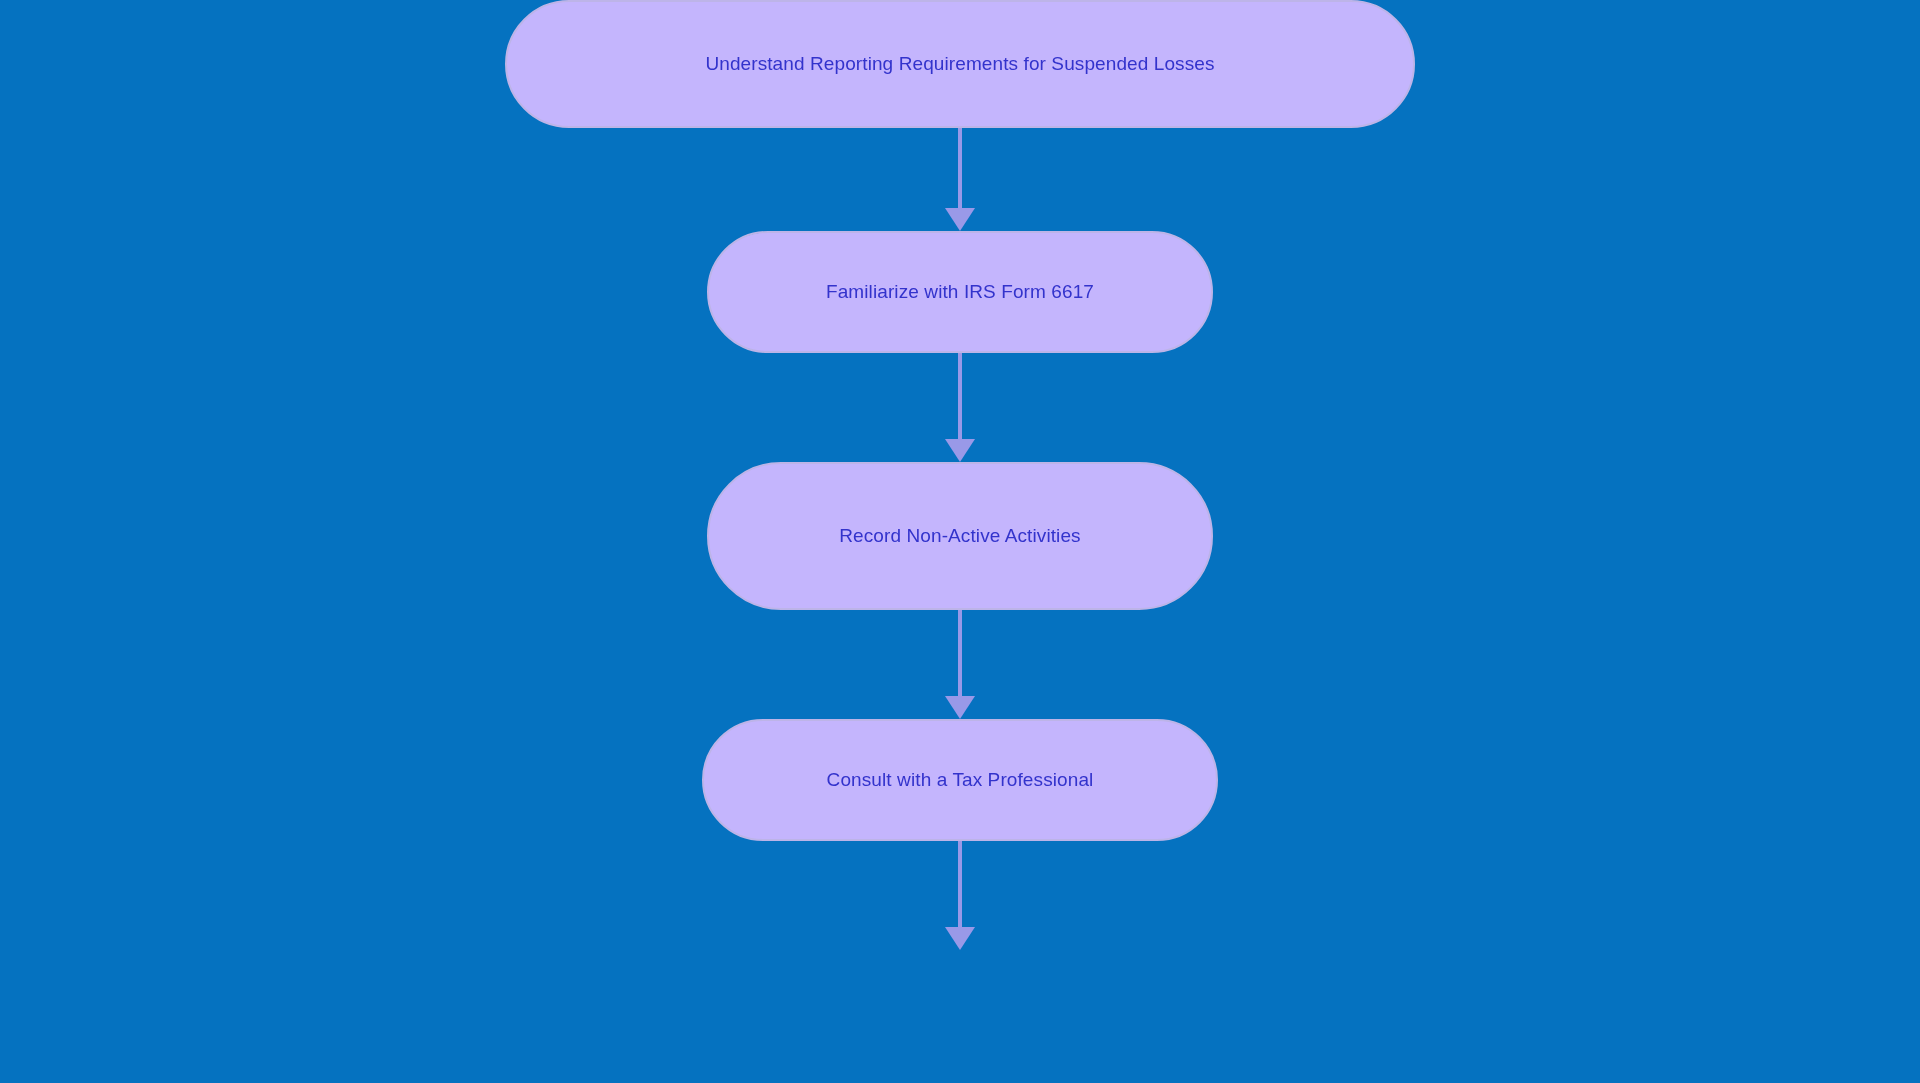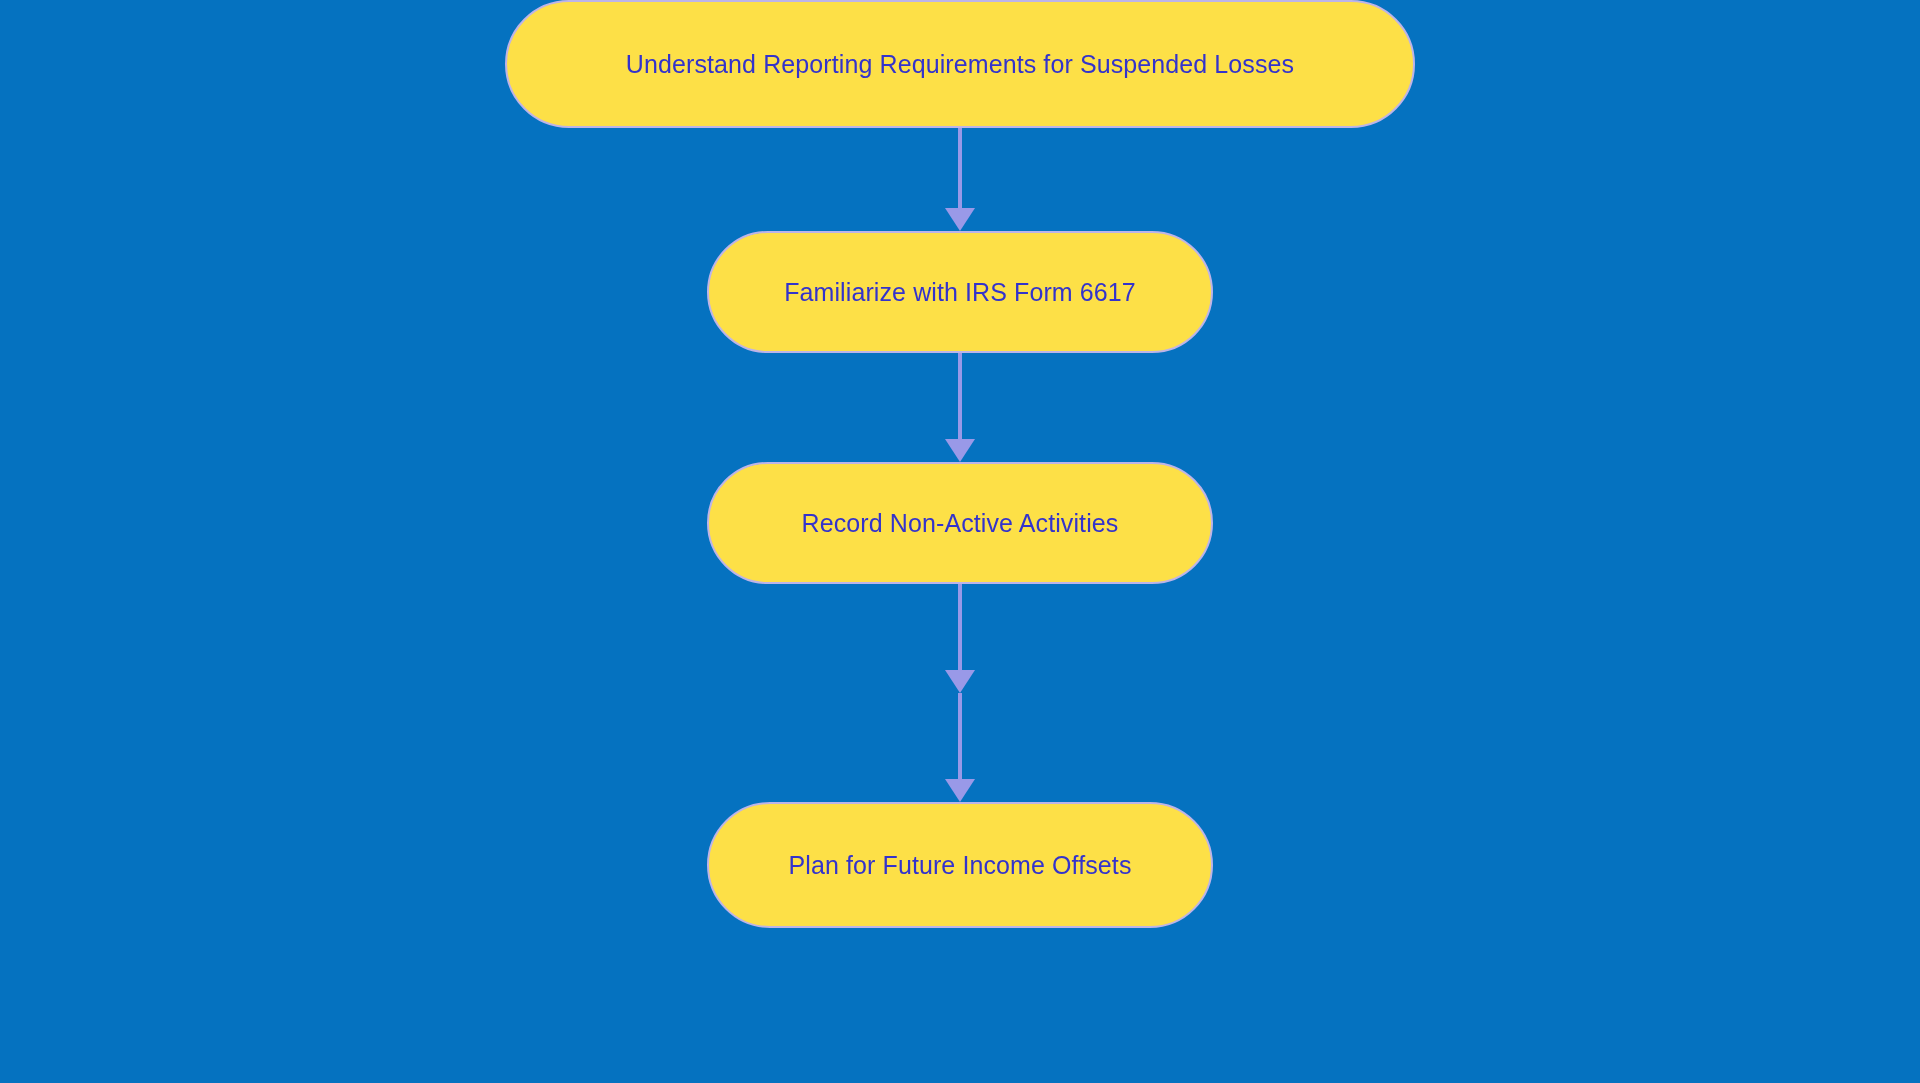--- a/index.html
+++ b/index.html
@@ -30,34 +30,34 @@
     flex-direction: column;
     align-items: center;
     justify-content: flex-start;
   }
   .node {
     box-sizing: border-box;
     display: flex;
     align-items: center;
     justify-content: center;
     text-align: center;
-    background: #fde047;
+    background: #c4b5fd;
     border: 2px solid #bdb4e8;
     border-radius: 999px;
     color: #3333cc;
-    font-size: 25px;
+    font-size: 19px;
     font-weight: 400;
     letter-spacing: 0.1px;
     line-height: 1.2;
     padding: 0 34px;
     white-space: nowrap;
   }
   .node-0 { width: 910px; height: 128px; }
   .node-1 { width: 506px; height: 122px; }
-  .node-2 { width: 506px; height: 122px; }
+  .node-2 { width: 506px; height: 148px; }
   .node-3 { width: 516px; height: 122px; }
   .node-4 { width: 506px; height: 126px; }
 
   .connector {
     position: relative;
     width: 40px;
     display: flex;
     flex-direction: column;
     align-items: center;
     justify-content: flex-start;
@@ -106,24 +106,24 @@
 
     <div class="node node-2">
       <span>Record Non-Active Activities</span>
     </div>
 
     <div class="connector connector-2">
       <div class="shaft"></div>
       <div class="arrowhead"></div>
     </div>
 
+    <div class="node node-3">
+      <span>Consult with a Tax Professional</span>
+    </div>
 
     <div class="connector connector-3">
       <div class="shaft"></div>
       <div class="arrowhead"></div>
     </div>
 
-    <div class="node node-4">
-      <span>Plan for Future Income Offsets</span>
-    </div>
 
   </div>
 </div>
 
 </body></html>

